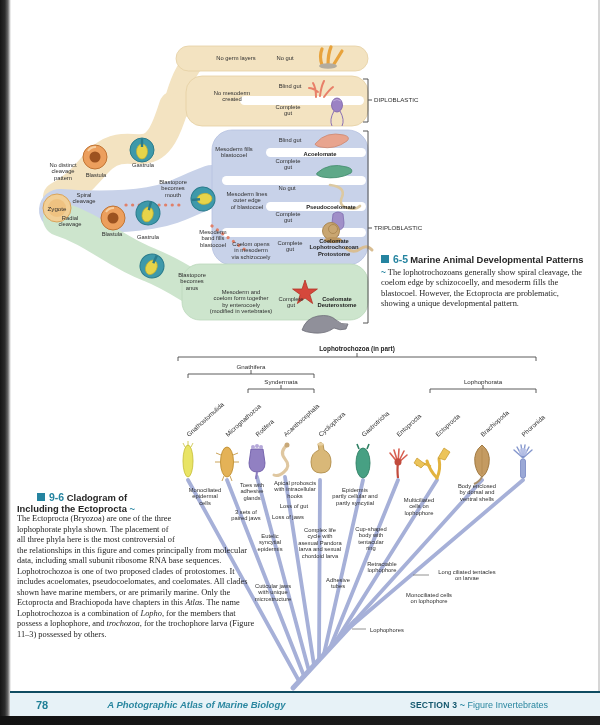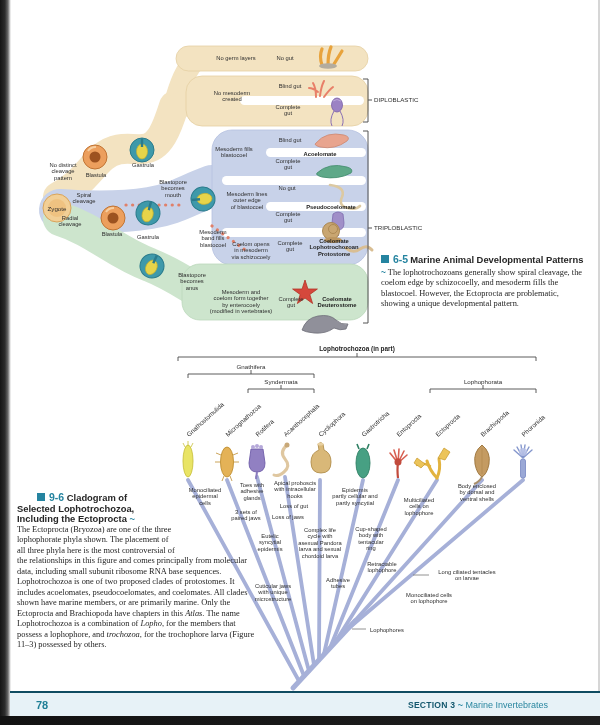--- a/index.html
+++ b/index.html
@@ -290,31 +290,31 @@
     <span class="fig-head">Marine Animal Developmental Patterns</span>
     <span class="tilde">~</span>
     <span>The lophotrochozoans generally show spiral cleavage, the coelom edge by schizocoelly, and mesoderm fills the blastocoel. However, the Ectoprocta are problematic, showing a unique developmental pattern.</span>
   </div>
 
   <div class="fig96">
     <span class="fig-head">
       <span class="t-indent"><span class="sq"></span><span class="fignum">9-6</span>
       <span>Cladogram of</span></span>
     </span>
-    <span class="fig-head">Selected Lophotrochozoa,</span>
     <span class="fig-head">
       <span>Including the Ectoprocta</span> <span class="tilde">~</span>
     </span>
     <span class="spacer"></span>
     <span><span>The Ectoprocta (Bryozoa) are one of the three lophophorate phyla shown. The placement of all three phyla here is the most controversial of the relationships in this figure and comes principally from molecular data, including small subunit ribosome RNA base sequences. Lophotrochozoa is one of two proposed clades of protostomes. It includes acoelomates, pseudocoelomates, and coelomates. All clades shown have marine members, or are primarily marine. Only the Ectoprocta and Brachiopoda have chapters in this </span><i>Atlas</i><span>. The name Lophotrochozoa is a combination of </span><i>Lopho</i><span>, for the members that possess a lophophore, and </span><i>trochozoa</i><span>, for the trochophore larva (Figure 11–3) possessed by others.</span></span>
   </div>
 
   <div class="footer">
     <span class="pageno">78</span>
+    <span class="booktitle">A Photographic Atlas of Marine Biology</span>
     <span class="sect">
       <span class="slabel">SECTION 3</span>
       <span class="tilde">~</span>
-      <span>Marine Invertebrates</span>
+      <span>Figure Invertebrates</span>
     </span>
   </div>
 
   <div class="bottom-edge"></div>
 </div>
 
 </body></html>

